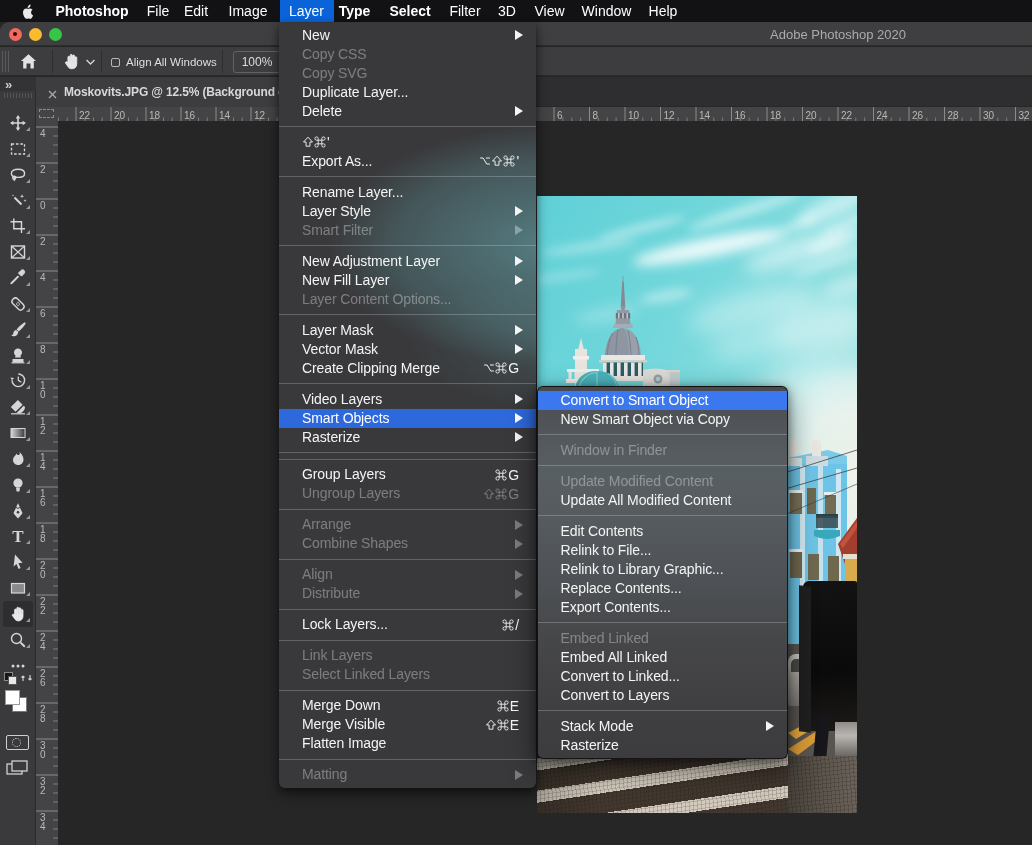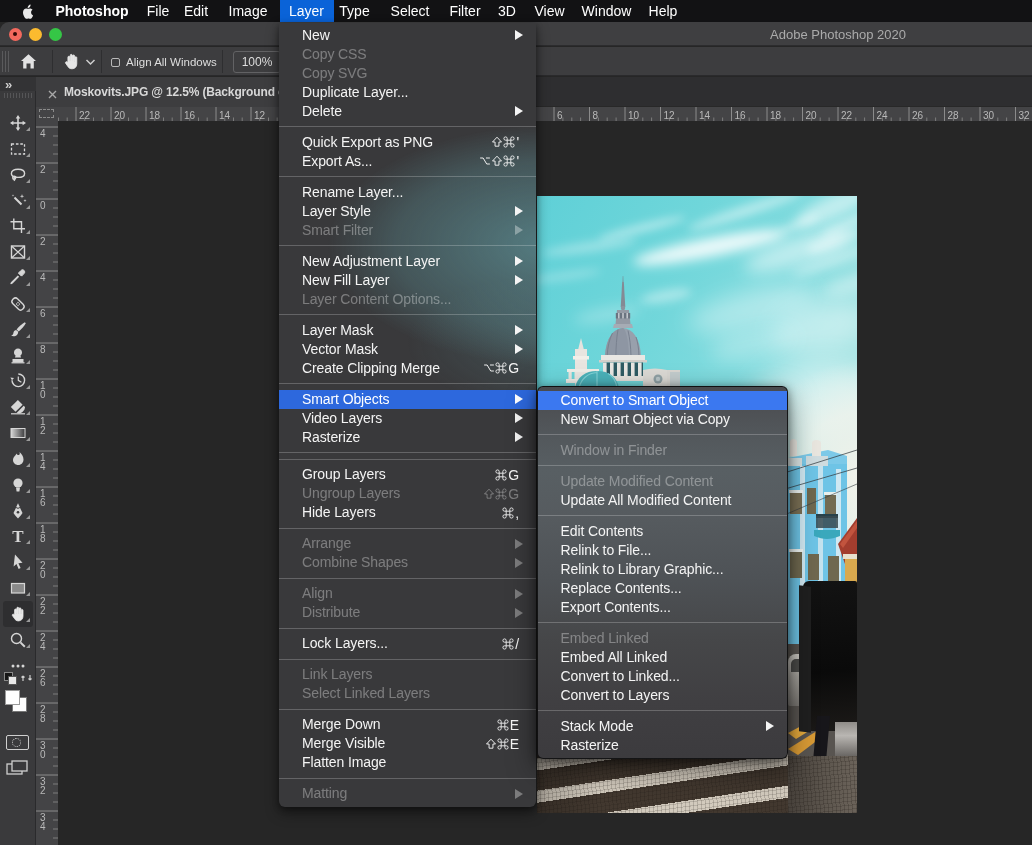--- a/index.html
+++ b/index.html
@@ -554,22 +554,22 @@
 <div class="abs" style="left:0;top:0;width:1032px;height:22px;background:#121214"></div>
 <div class="abs" style="left:280px;top:0;width:54px;height:22px;background:#0a63d8"></div>
 <svg class="abs" style="left:21px;top:4px" width="14" height="15" viewBox="0 0 14 15">
 <path d="M9.6 0.5 C9.7 1.4 9.4 2.2 8.9 2.9 C8.3 3.6 7.5 4 6.7 3.9 C6.6 3.1 7 2.2 7.5 1.7 C8 1 8.9 0.6 9.6 0.5 Z M11.9 12 C11.5 12.9 11 13.7 10.3 14.4 C9.8 14.9 9.2 15 8.5 14.7 C7.8 14.4 7.2 14.4 6.5 14.7 C5.7 15 5.1 14.9 4.6 14.4 C3 12.8 1.9 10.5 2 8.2 C2.1 6 3.5 4.5 5.3 4.5 C6 4.5 6.6 4.8 7.2 4.8 C7.7 4.8 8.5 4.4 9.4 4.5 C10.3 4.6 11.1 5 11.6 5.8 C10.5 6.5 10 7.4 10.1 8.6 C10.2 9.9 10.8 10.8 11.9 11.3 Z" fill="#e8e8e8"></path>
   </svg>
 <div class="abs" style="left:92px;top:0;height:22px;line-height:22px;transform:translateX(-50%);color:#fff;font-size:14px;font-weight:700;white-space:nowrap">Photoshop</div>
 <div class="abs" style="left:158px;top:0;height:22px;line-height:22px;transform:translateX(-50%);color:#fff;font-size:14px;font-weight:400;white-space:nowrap">File</div>
 <div class="abs" style="left:196px;top:0;height:22px;line-height:22px;transform:translateX(-50%);color:#fff;font-size:14px;font-weight:400;white-space:nowrap">Edit</div>
 <div class="abs" style="left:248px;top:0;height:22px;line-height:22px;transform:translateX(-50%);color:#fff;font-size:14px;font-weight:400;white-space:nowrap">Image</div>
 <div class="abs" style="left:306.5px;top:0;height:22px;line-height:22px;transform:translateX(-50%);color:#fff;font-size:14px;font-weight:400;white-space:nowrap">Layer</div>
-<div class="abs" style="left:354.5px;top:0;height:22px;line-height:22px;transform:translateX(-50%);color:#fff;font-size:14px;font-weight:400;white-space:nowrap">Type</div>
-<div class="abs" style="left:410px;top:0;height:22px;line-height:22px;transform:translateX(-50%);color:#fff;font-size:14px;font-weight:400;white-space:nowrap">Select</div>
+<div class="abs" style="left:354.5px;top:0;height:22px;line-height:22px;transform:translateX(-50%);color:#fff;font-size:14px;font-weight:700;white-space:nowrap">Type</div>
+<div class="abs" style="left:410px;top:0;height:22px;line-height:22px;transform:translateX(-50%);color:#fff;font-size:14px;font-weight:700;white-space:nowrap">Select</div>
 <div class="abs" style="left:465px;top:0;height:22px;line-height:22px;transform:translateX(-50%);color:#fff;font-size:14px;font-weight:400;white-space:nowrap">Filter</div>
 <div class="abs" style="left:507px;top:0;height:22px;line-height:22px;transform:translateX(-50%);color:#fff;font-size:14px;font-weight:400;white-space:nowrap">3D</div>
 <div class="abs" style="left:549.5px;top:0;height:22px;line-height:22px;transform:translateX(-50%);color:#fff;font-size:14px;font-weight:400;white-space:nowrap">View</div>
 <div class="abs" style="left:606.5px;top:0;height:22px;line-height:22px;transform:translateX(-50%);color:#fff;font-size:14px;font-weight:400;white-space:nowrap">Window</div>
 <div class="abs" style="left:663px;top:0;height:22px;line-height:22px;transform:translateX(-50%);color:#fff;font-size:14px;font-weight:400;white-space:nowrap">Help</div>
 
 <div class="menu" id="mainmenu" style="left:279px;top:23px;width:257px;padding:2.5px 0 3.5px 0;
  background:#39393b;border-radius:0 0 6px 6px;box-shadow:0 6px 14px rgba(0,0,0,.42),0 2px 6px rgba(0,0,0,.35)">
  <div class="abs" style="left:0;top:0;width:100%;height:100%;border-radius:0 0 6px 6px;
    background:radial-gradient(280px 150px at 106% 222px, rgba(112,192,200,0.5), rgba(112,192,200,0.22) 56%, rgba(112,192,200,0) 80%),radial-gradient(200px 90px at 108% 320px, rgba(112,192,200,0.18), rgba(112,192,200,0) 75%)"></div>
@@ -586,21 +586,20 @@
       </div>
       <div class="mi" style="color:#f4f4f4">
         <span class="lbl">Duplicate Layer...</span>
       </div>
       <div class="mi" style="color:#f4f4f4">
         <span class="lbl">Delete</span>
         <span class="arr" style="border-left-color:#f4f4f4"></span>
       </div>
       <div class="msep"></div>
       <div class="mi" style="color:#f4f4f4">
-        <span class="lbl">Quick Export as PNG</span>
         <span class="sc">
           <svg width="12" height="12" viewBox="0 0 16 16" style="vertical-align:-1.5px">
             <path d="M8 1.6 L14 8 H10.6 V13.6 H5.4 V8 H2 Z" fill="none" stroke="#f4f4f4" stroke-width="1.25"></path>
           </svg>
           <svg width="12" height="12" viewBox="0 0 16 16" style="vertical-align:-1.5px">
             <path d="M5.6 5.6 H10.4 V10.4 H5.6 Z M5.6 5.6 V3.4 A2.2 2.2 0 1 0 3.4 5.6 H5.6 M10.4 5.6 V3.4 A2.2 2.2 0 1 1 12.6 5.6 H10.4 M10.4 10.4 V12.6 A2.2 2.2 0 1 0 12.6 10.4 H10.4 M5.6 10.4 V12.6 A2.2 2.2 0 1 1 3.4 10.4 H5.6" fill="none" stroke="#f4f4f4" stroke-width="1.2"></path>
           </svg>
           <span style="margin-left:1px">'</span>
         </span>
       </div>
@@ -658,29 +657,29 @@
           <svg width="12" height="12" viewBox="0 0 16 16" style="vertical-align:-1.5px">
             <path d="M1.5 4 H5.5 L10.3 12 H14.5 M9.3 4 H14.5" fill="none" stroke="#f4f4f4" stroke-width="1.3"></path>
           </svg>
           <svg width="12" height="12" viewBox="0 0 16 16" style="vertical-align:-1.5px">
             <path d="M5.6 5.6 H10.4 V10.4 H5.6 Z M5.6 5.6 V3.4 A2.2 2.2 0 1 0 3.4 5.6 H5.6 M10.4 5.6 V3.4 A2.2 2.2 0 1 1 12.6 5.6 H10.4 M10.4 10.4 V12.6 A2.2 2.2 0 1 0 12.6 10.4 H10.4 M5.6 10.4 V12.6 A2.2 2.2 0 1 1 3.4 10.4 H5.6" fill="none" stroke="#f4f4f4" stroke-width="1.2"></path>
           </svg>
           <span style="margin-left:1px">G</span>
         </span>
       </div>
       <div class="msep"></div>
+      <div class="mi" style="color:#f4f4f4">
+        <span class="lbl">Video Layers</span>
+        <span class="arr" style="border-left-color:#f4f4f4"></span>
+      </div>
       <div class="mi" style="background:#2d68dd;color:#ffffff">
         <span class="lbl">Smart Objects</span>
         <span class="arr" style="border-left-color:#ffffff"></span>
       </div>
       <div class="mi" style="color:#f4f4f4">
-        <span class="lbl">Video Layers</span>
-        <span class="arr" style="border-left-color:#f4f4f4"></span>
-      </div>
-      <div class="mi" style="color:#f4f4f4">
         <span class="lbl">Rasterize</span>
         <span class="arr" style="border-left-color:#f4f4f4"></span>
       </div>
       <div class="msep"></div>
       <div class="msep"></div>
       <div class="mi" style="color:#f4f4f4">
         <span class="lbl">Group Layers</span>
         <span class="sc">
           <svg width="12" height="12" viewBox="0 0 16 16" style="vertical-align:-1.5px">
             <path d="M5.6 5.6 H10.4 V10.4 H5.6 Z M5.6 5.6 V3.4 A2.2 2.2 0 1 0 3.4 5.6 H5.6 M10.4 5.6 V3.4 A2.2 2.2 0 1 1 12.6 5.6 H10.4 M10.4 10.4 V12.6 A2.2 2.2 0 1 0 12.6 10.4 H10.4 M5.6 10.4 V12.6 A2.2 2.2 0 1 1 3.4 10.4 H5.6" fill="none" stroke="#f4f4f4" stroke-width="1.2"></path>
@@ -691,29 +690,20 @@
       <div class="mi" style="color:rgba(255,255,255,0.34)">
         <span class="lbl">Ungroup Layers</span>
         <span class="sc">
           <svg width="12" height="12" viewBox="0 0 16 16" style="vertical-align:-1.5px">
             <path d="M8 1.6 L14 8 H10.6 V13.6 H5.4 V8 H2 Z" fill="none" stroke="rgba(255,255,255,0.34)" stroke-width="1.25"></path>
           </svg>
           <svg width="12" height="12" viewBox="0 0 16 16" style="vertical-align:-1.5px">
             <path d="M5.6 5.6 H10.4 V10.4 H5.6 Z M5.6 5.6 V3.4 A2.2 2.2 0 1 0 3.4 5.6 H5.6 M10.4 5.6 V3.4 A2.2 2.2 0 1 1 12.6 5.6 H10.4 M10.4 10.4 V12.6 A2.2 2.2 0 1 0 12.6 10.4 H10.4 M5.6 10.4 V12.6 A2.2 2.2 0 1 1 3.4 10.4 H5.6" fill="none" stroke="rgba(255,255,255,0.34)" stroke-width="1.2"></path>
           </svg>
           <span style="margin-left:1px">G</span>
-        </span>
-      </div>
-      <div class="mi" style="color:#f4f4f4">
-        <span class="lbl">Hide Layers</span>
-        <span class="sc">
-          <svg width="12" height="12" viewBox="0 0 16 16" style="vertical-align:-1.5px">
-            <path d="M5.6 5.6 H10.4 V10.4 H5.6 Z M5.6 5.6 V3.4 A2.2 2.2 0 1 0 3.4 5.6 H5.6 M10.4 5.6 V3.4 A2.2 2.2 0 1 1 12.6 5.6 H10.4 M10.4 10.4 V12.6 A2.2 2.2 0 1 0 12.6 10.4 H10.4 M5.6 10.4 V12.6 A2.2 2.2 0 1 1 3.4 10.4 H5.6" fill="none" stroke="#f4f4f4" stroke-width="1.2"></path>
-          </svg>
-          <span style="margin-left:1px">,</span>
         </span>
       </div>
       <div class="msep"></div>
       <div class="mi" style="color:rgba(255,255,255,0.34)">
         <span class="lbl">Arrange</span>
         <span class="arr" style="border-left-color:rgba(255,255,255,0.34)"></span>
       </div>
       <div class="mi" style="color:rgba(255,255,255,0.34)">
         <span class="lbl">Combine Shapes</span>
         <span class="arr" style="border-left-color:rgba(255,255,255,0.34)"></span>

